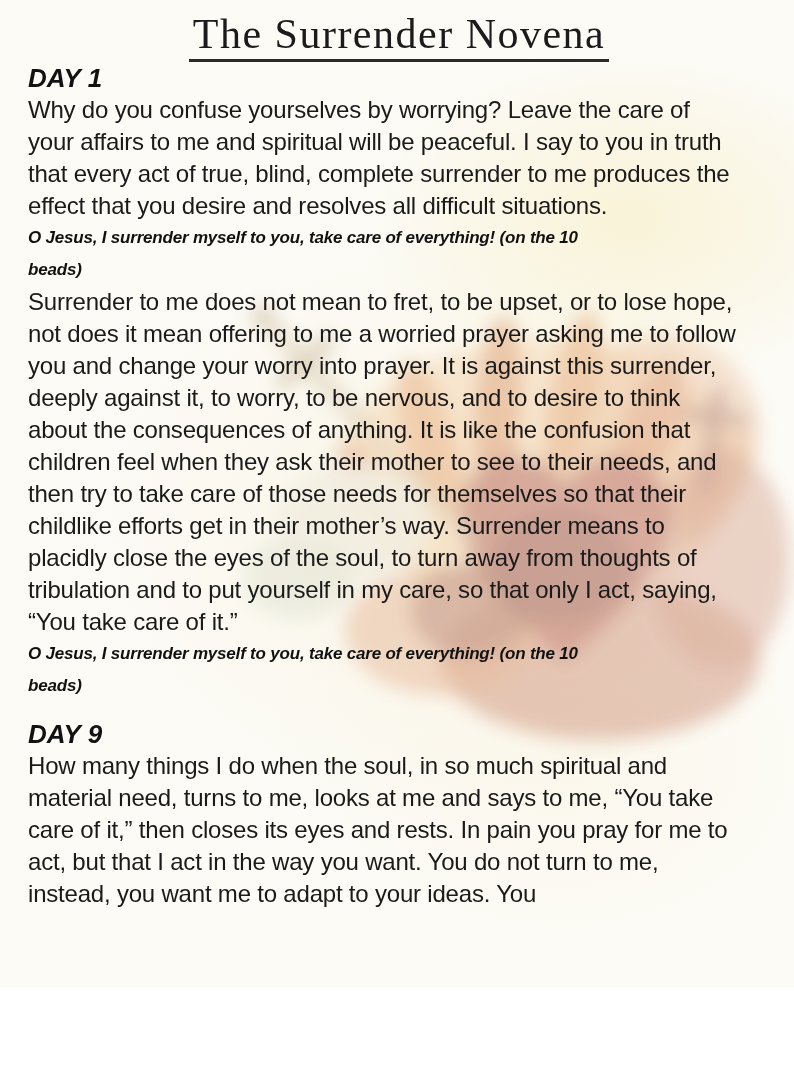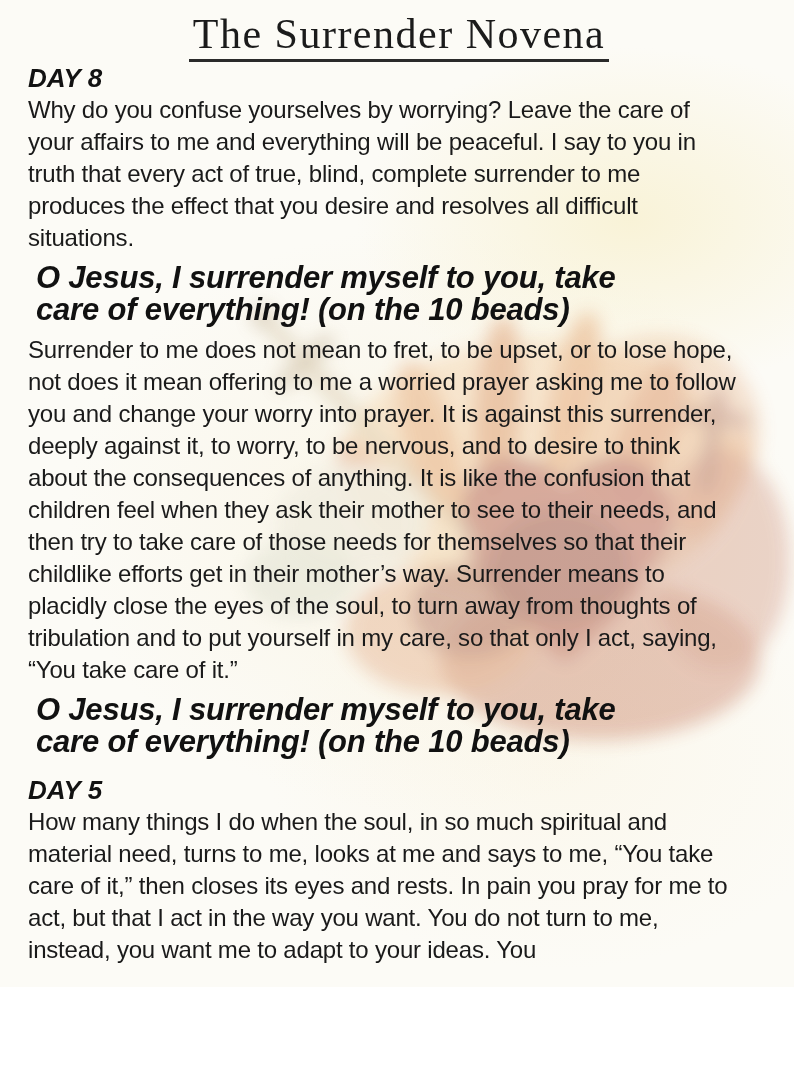--- a/index.html
+++ b/index.html
@@ -54,23 +54,23 @@
   .day-heading.first { margin-top: 2px; }
   .body-text {
     margin: 0;
     width: 712px;
     font-size: 24px;
     line-height: 32px;
     letter-spacing: -0.2px;
     color: #1a1a1a;
   }
   .prayer-text {
-    margin: 8px;
+    margin: 0;
     max-width: 600px;
-    font-size: 31px;
+    font-size: 17px;
     line-height: 32px;
     font-weight: 700;
     font-style: italic;
     letter-spacing: -0.2px;
     color: #111111;
   }
 </style>
 </head>
 <body>
 
@@ -117,29 +117,29 @@
         <circle cx="-62" cy="0" r="11" fill="#ab9169"></circle>
       </g>
     </g>
   </svg>
 
   <div class="content">
 
     <h1 class="doc-title"><span class="underlined">The Surrender Novena</span></h1>
 
     <section>
-      <h2 class="day-heading first">DAY 8</h2>
-      <p class="body-text">Why do you confuse yourselves by worrying? Leave the care of your affairs to me and everything will be peaceful. I say to you in truth that every act of true, blind, complete surrender to me produces the effect that you desire and resolves all difficult situations.</p>
+      <h2 class="day-heading first">DAY 1</h2>
+      <p class="body-text">Why do you confuse yourselves by worrying? Leave the care of your affairs to me and spiritual will be peaceful. I say to you in truth that every act of true, blind, complete surrender to me produces the effect that you desire and resolves all difficult situations.</p>
       <p class="prayer-text">O Jesus, I surrender myself to you, take care of everything! (on the 10 beads)</p>
     </section>
 
     <section>
       <p class="body-text">Surrender to me does not mean to fret, to be upset, or to lose hope, not does it mean offering to me a worried prayer asking me to follow you and change your worry into prayer. It is against this surrender, deeply against it, to worry, to be nervous, and to desire to think about the consequences of anything. It is like the confusion that children feel when they ask their mother to see to their needs, and then try to take care of those needs for themselves so that their childlike efforts get in their mother’s way. Surrender means to placidly close the eyes of the soul, to turn away from thoughts of tribulation and to put yourself in my care, so that only I act, saying, “You take care of it.”</p>
       <p class="prayer-text">O Jesus, I surrender myself to you, take care of everything! (on the 10 beads)</p>
     </section>
 
     <section>
-      <h2 class="day-heading">DAY 5</h2>
+      <h2 class="day-heading">DAY 9</h2>
       <p class="body-text">How many things I do when the soul, in so much spiritual and material need, turns to me, looks at me and says to me, “You take care of it,” then closes its eyes and rests. In pain you pray for me to act, but that I act in the way you want. You do not turn to me, instead, you want me to adapt to your ideas. You</p>
     </section>
 
   </div>
 </div>
 
 </body></html>

